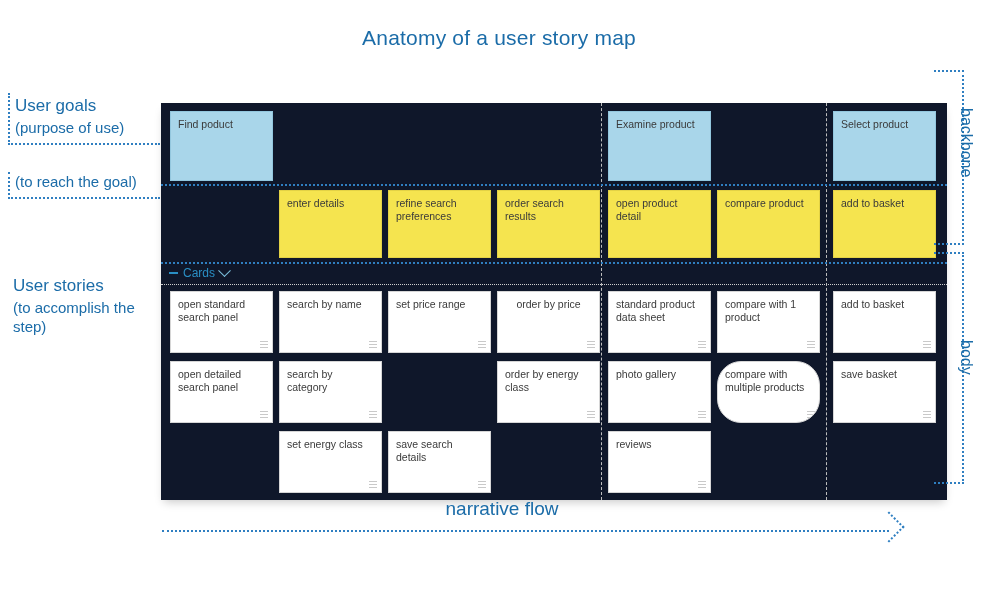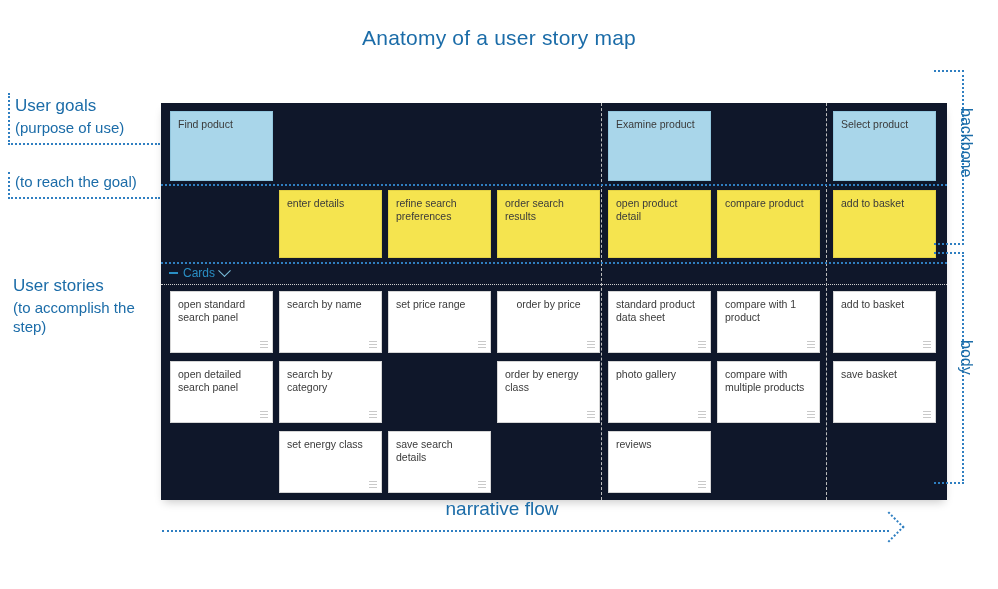--- a/index.html
+++ b/index.html
@@ -399,21 +399,21 @@
     <div class="card card-story" style="left:336px;top:98px;"><span>order by energy class</span><span class="grip">
           <i></i>
           <i></i>
           <i></i>
         </span></div>
     <div class="card card-story" style="left:447px;top:98px;"><span>photo gallery</span><span class="grip">
           <i></i>
           <i></i>
           <i></i>
         </span></div>
-    <div class="card card-story" style="left:556px;top:98px;"><span>compare with multiple products</span><span class="grip">
+    <div class="card card-story" style="left:556px;top:98px;border-radius:24px;"><span>compare with multiple products</span><span class="grip">
           <i></i>
           <i></i>
           <i></i>
         </span></div>
     <div class="card card-story" style="left:672px;top:98px;"><span>save basket</span><span class="grip">
           <i></i>
           <i></i>
           <i></i>
         </span></div>
 

